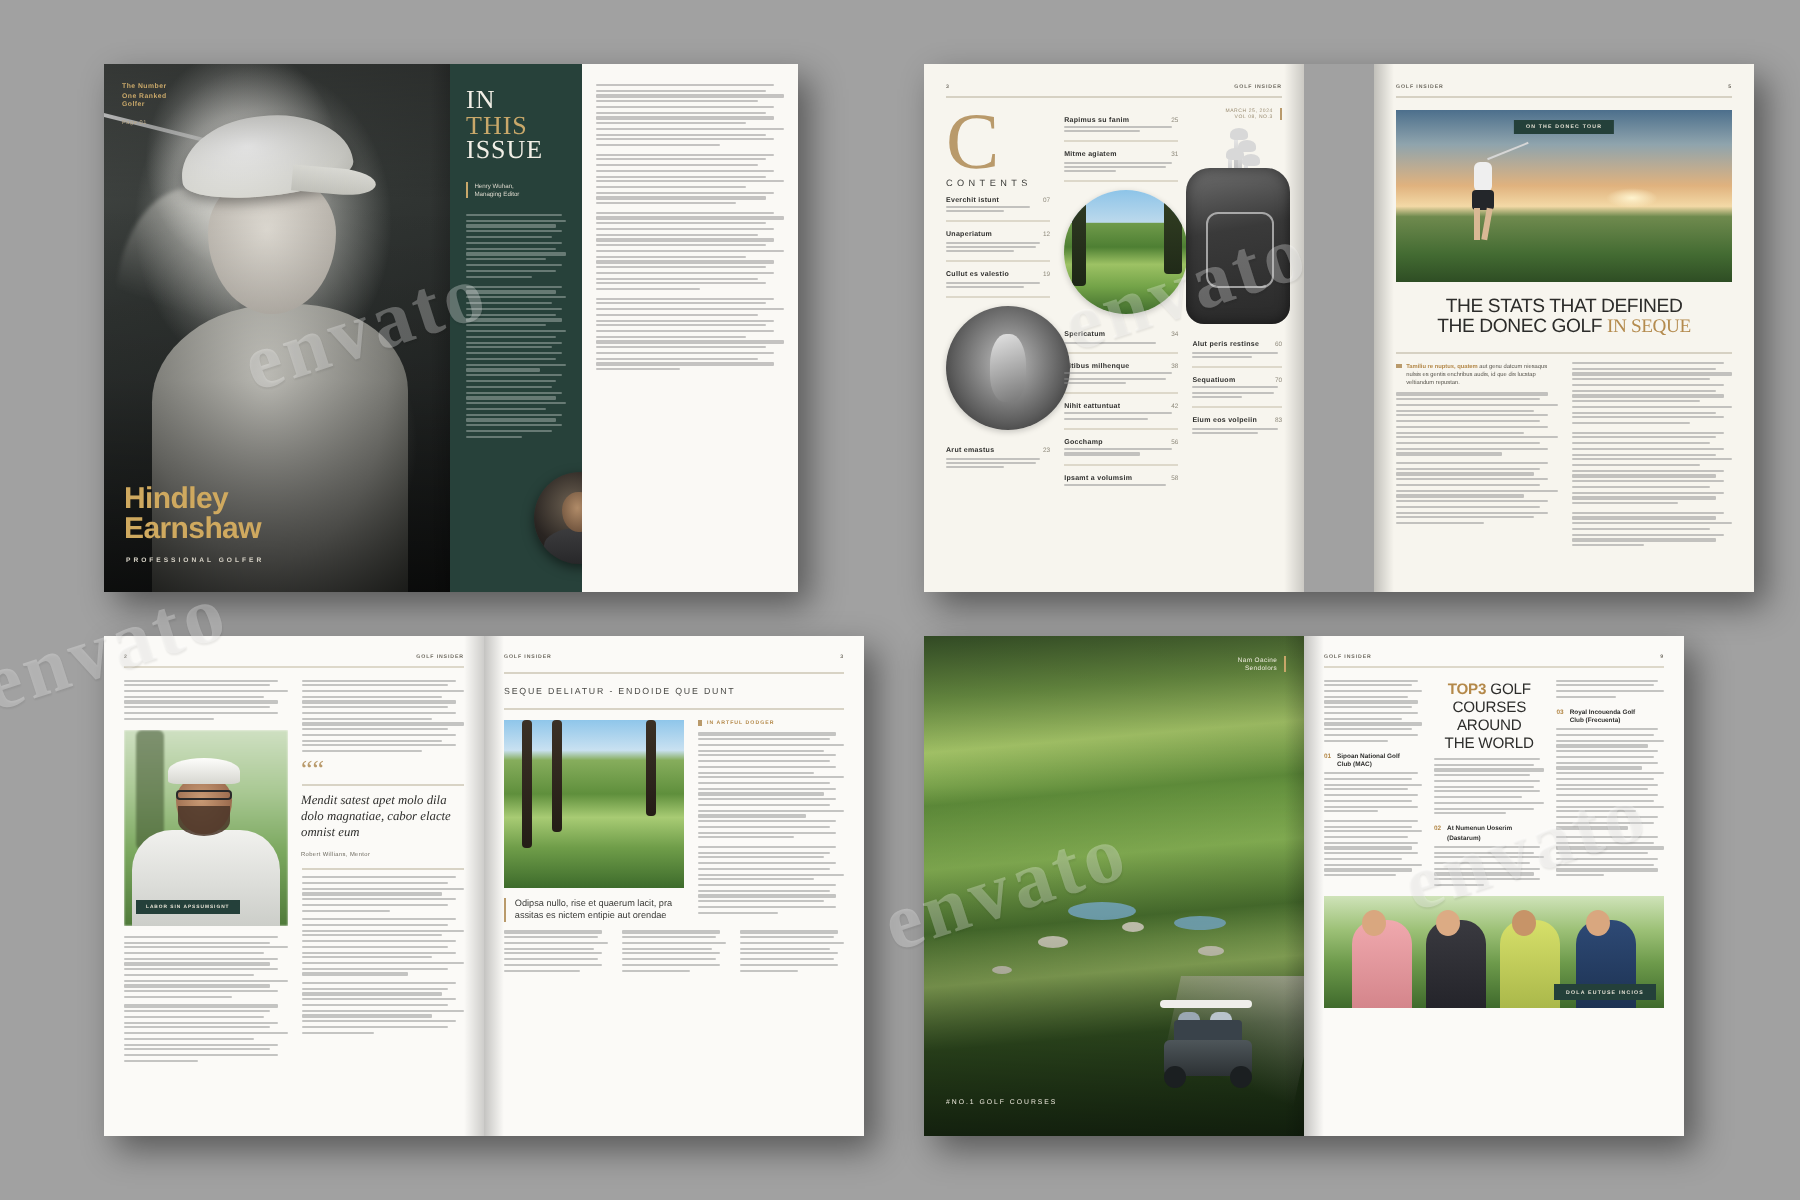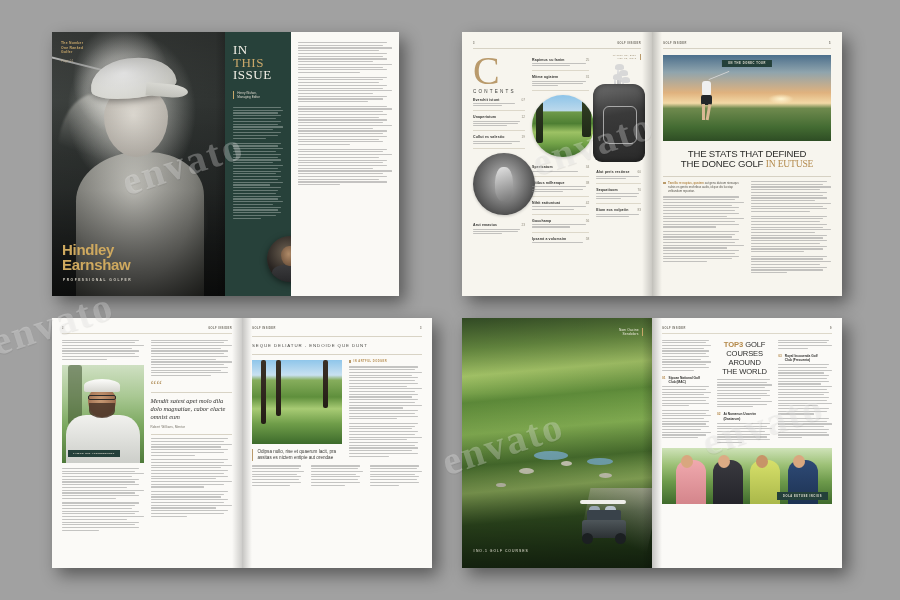--- a/index.html
+++ b/index.html
@@ -97,21 +97,21 @@
      background:radial-gradient(ellipse at 45% 40%, #b08b68, #6e523c 75%); border-radius:48%/45% 45% 55% 55%; }
   .headshot .hs-body { position:absolute; left:5px; top:28px; width:38px; height:22px;
      background:linear-gradient(180deg,#3c3c3e,#232325); border-radius:45% 45% 0 0/40% 40% 0 0; }
 
   .s1c-inner { position:absolute; inset:0; padding:10px 7px; }
   .s1c-inner .tx { height:1.15px; }
 
   
   #spread2 { left:462px; top:32px; }
   #s2a { width:190px; height:264px; padding:10px 11px; }
-  #s2b { width:190px; height:264px; padding:10px 11px; }
+  #s2b { width:190px; height:264px; padding:10px 11px;margin-left:35px; }
 
   .cbig { font-family:"Liberation Serif", serif; font-size:40px; line-height:34px;
      color:#b99a6b; font-weight:normal; }
   .clabel { font-size:4.6px; letter-spacing:2.2px; color:#3d3d3a; margin-top:1px; }
   .toc-row { padding:4px 0 4px 0; border-bottom:.5px solid #ddd8ca; }
   .toc-head { display:flex; justify-content:space-between; align-items:baseline; }
   .toc-title { font-size:3.5px; color:#2f2f2d; font-weight:bold; letter-spacing:.15px;}
   .toc-num { font-size:3.2px; color:#8f8a7c; }
   .toc-row .tx { height:1.1px; margin-top:1.3px; }
   .issue-tag { display:flex; gap:3px; justify-content:flex-end; align-items:flex-start;
@@ -594,21 +594,21 @@
           <div class="skirt"></div>
           <div class="leg" style="left:2px;"></div>
           <div class="leg" style="left:7px;transform:rotate(10deg);"></div>
         </div>
         <div class="badge-dk">ON THE DONEC TOUR</div>
       </div>
 
       <div class="hl2">
         <div>THE STATS THAT DEFINED</div>
         <div>
-          <span>THE DONEC GOLF </span><span class="gold">IN EUTUSE</span>
+          <span>THE DONEC GOLF </span><span class="gold">IN SEQUE</span>
         </div>
       </div>
 
       <div style="height:.5px;background:#d6d1c3;margin:6px 0 5px;"></div>
 
       <div style="display:flex;gap:7px;">
         <div style="width:50%;" class="col">
           <div class="lede">
             <div class="sq"></div>
             <div class="lede-txt"><b>Tamiliu re nuptus, quatem</b><span> aut genu datcum niesaqus nulsis es gentis enchribus audis, id que dis lucstap veltiandum repustan.</span></div>

